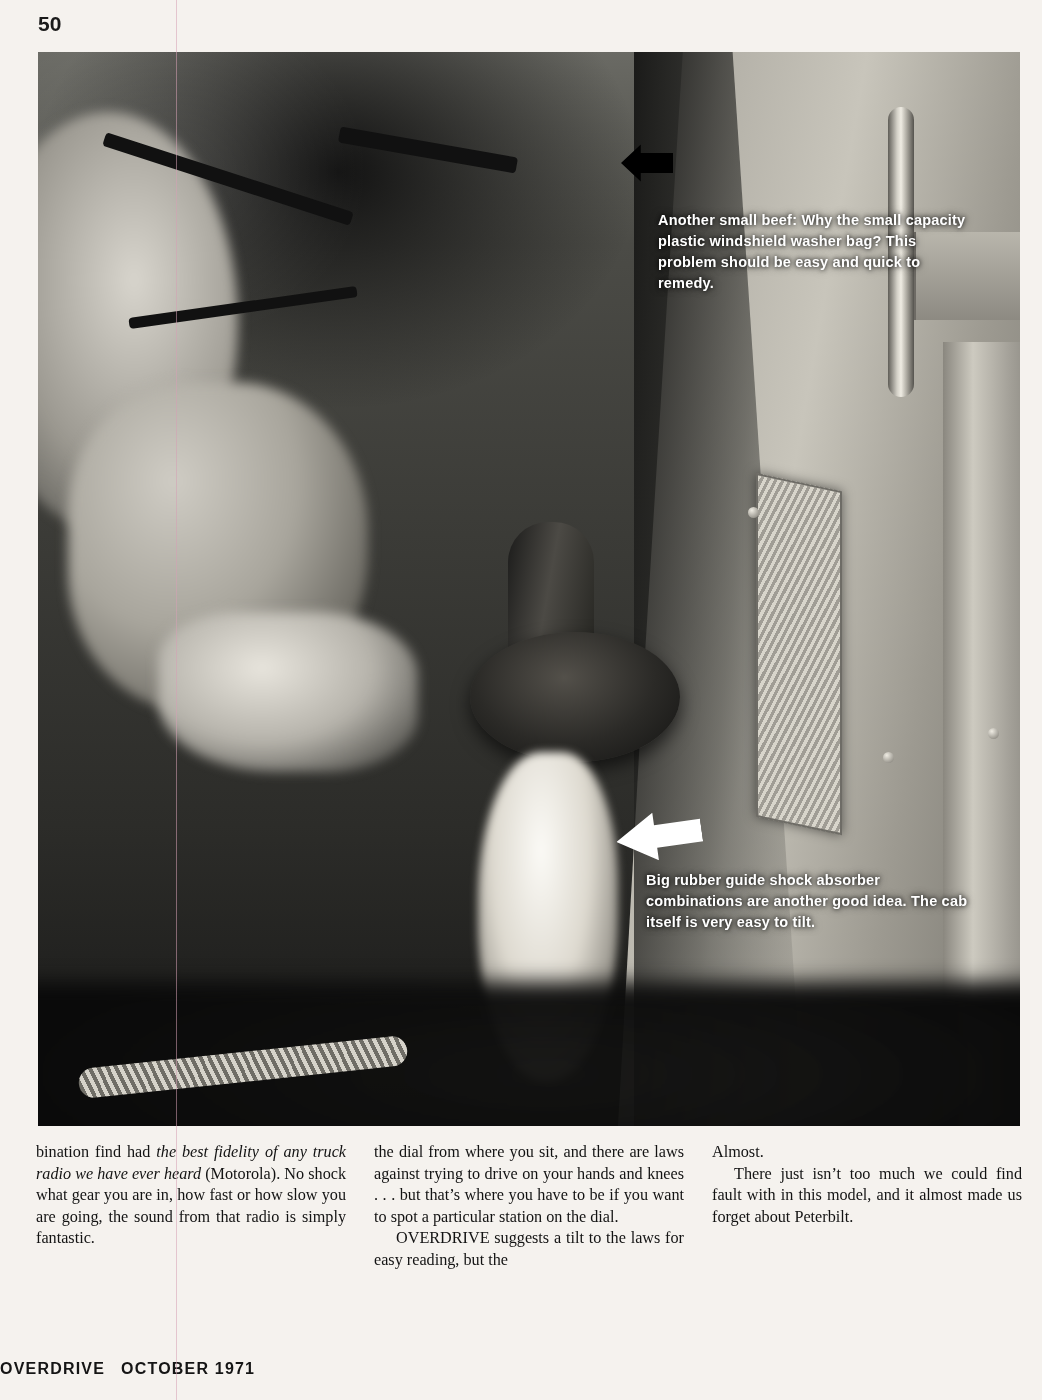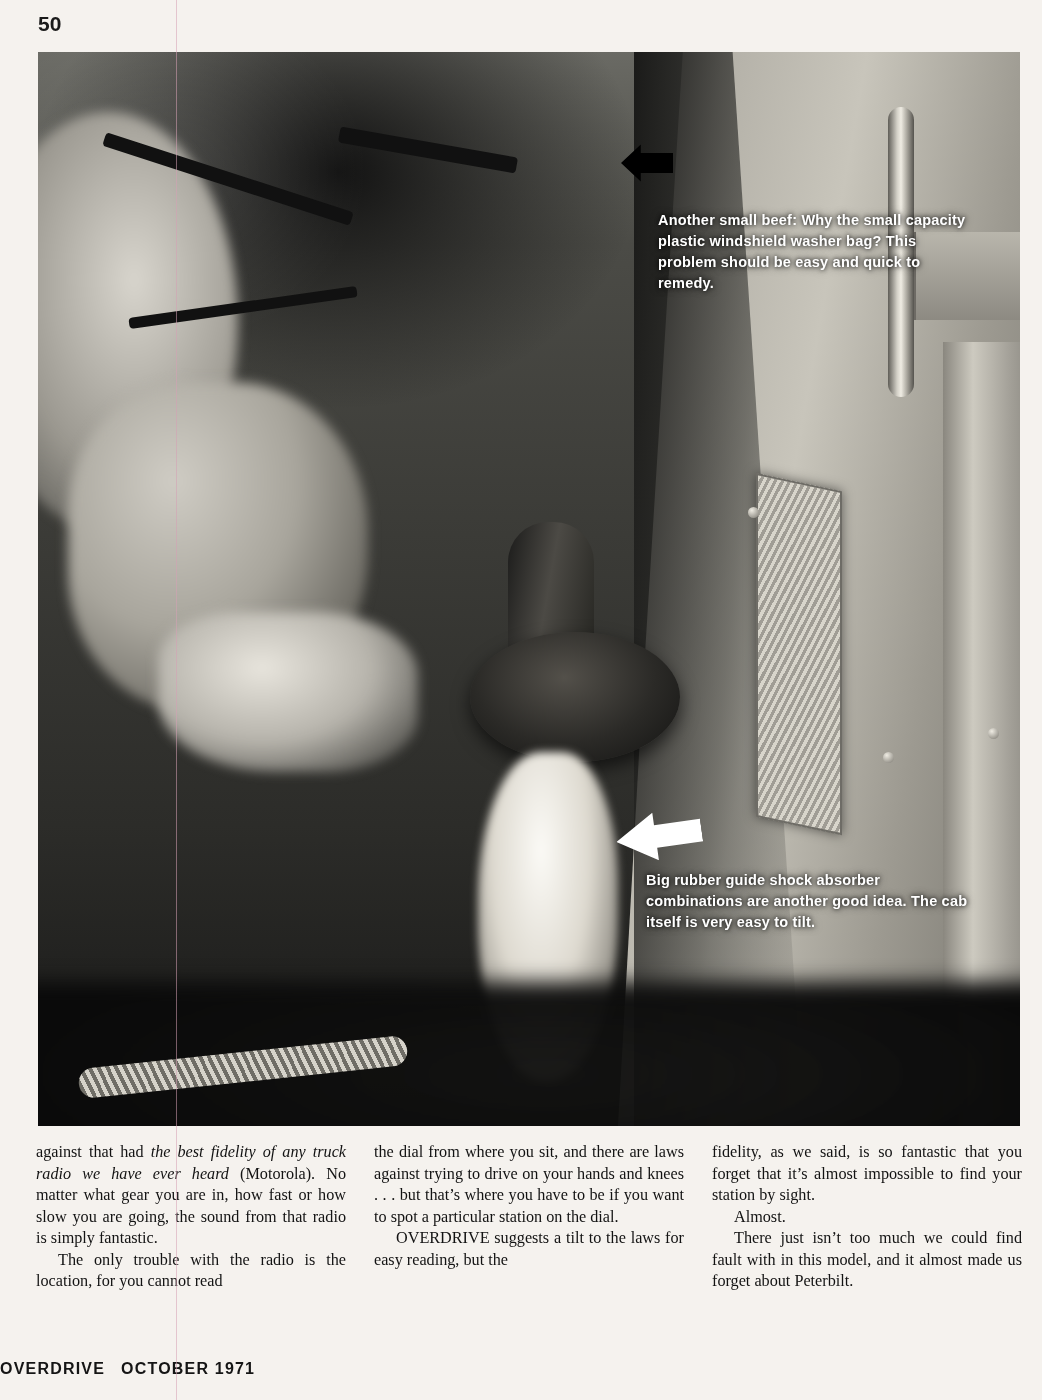--- a/index.html
+++ b/index.html
@@ -283,40 +283,34 @@
     <div class="arrow-white"></div>
 
     <div class="caption caption-top">Another small beef: Why the small capacity plastic windshield washer bag? This problem should be easy and quick to remedy.</div>
     <div class="caption caption-bottom">Big rubber guide shock absorber combinations are another good idea. The cab itself is very easy to tilt.</div>
   </div>
 
   <div class="columns">
 
     <div class="col">
       <p>
-        <span>against that had </span><i>the best fidelity of any truck radio we have ever heard</i><span> (Motorola). No matter what gear you are in, how fast or how slow you are going, the sound from that radio is simply fantastic.</span>
-      </p>
-      <p>
-        <span>The only trouble with the radio is the location, for you cannot read</span>
+        <span>bination find had </span><i>the best fidelity of any truck radio we have ever heard</i><span> (Motorola). No shock what gear you are in, how fast or how slow you are going, the sound from that radio is simply fantastic.</span>
       </p>
     </div>
 
     <div class="col">
       <p>
         <span>the dial from where you sit, and there are laws against trying to drive on your hands and knees . . . but that’s where you have to be if you want to spot a particular station on the dial.</span>
       </p>
       <p>
         <span>OVERDRIVE suggests a tilt to the laws for easy reading, but the</span>
       </p>
     </div>
 
     <div class="col">
-      <p>
-        <span>fidelity, as we said, is so fantastic that you forget that it’s almost impossible to find your station by sight.</span>
-      </p>
       <p>
         <span>Almost.</span>
       </p>
       <p>
         <span>There just isn’t too much we could find fault with in this model, and it almost made us forget about Peterbilt.</span>
       </p>
     </div>
 
   </div>
 

